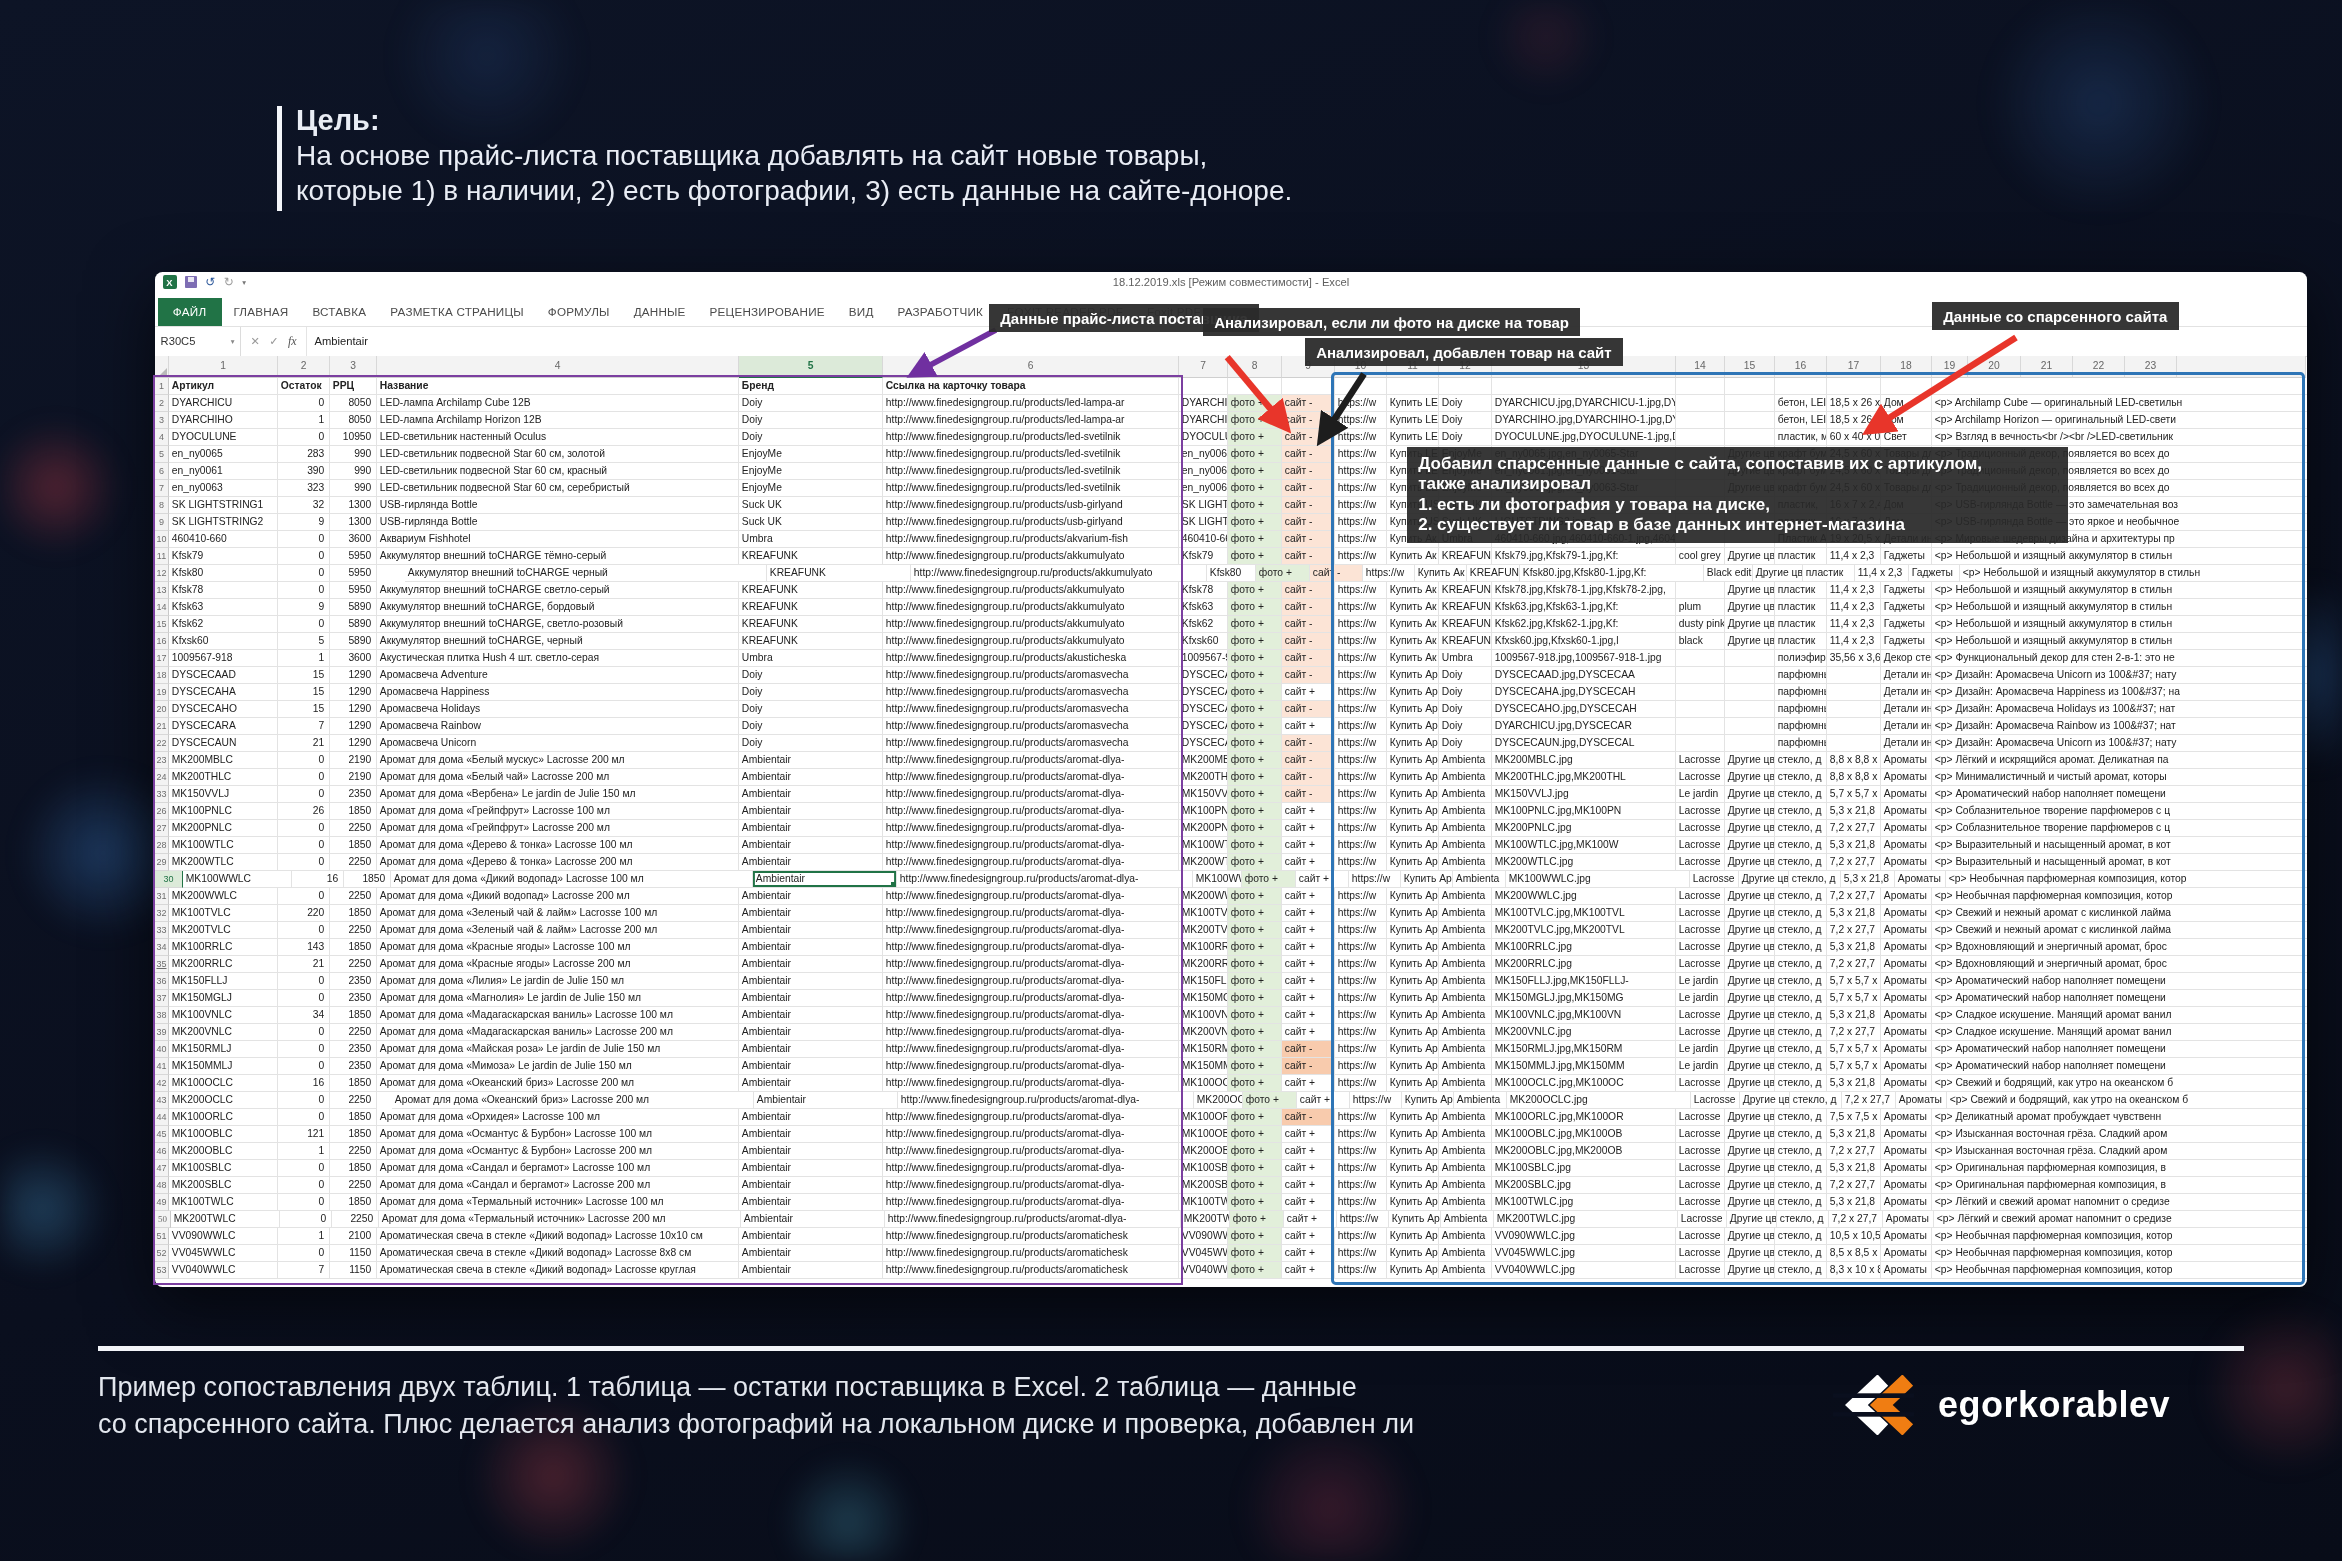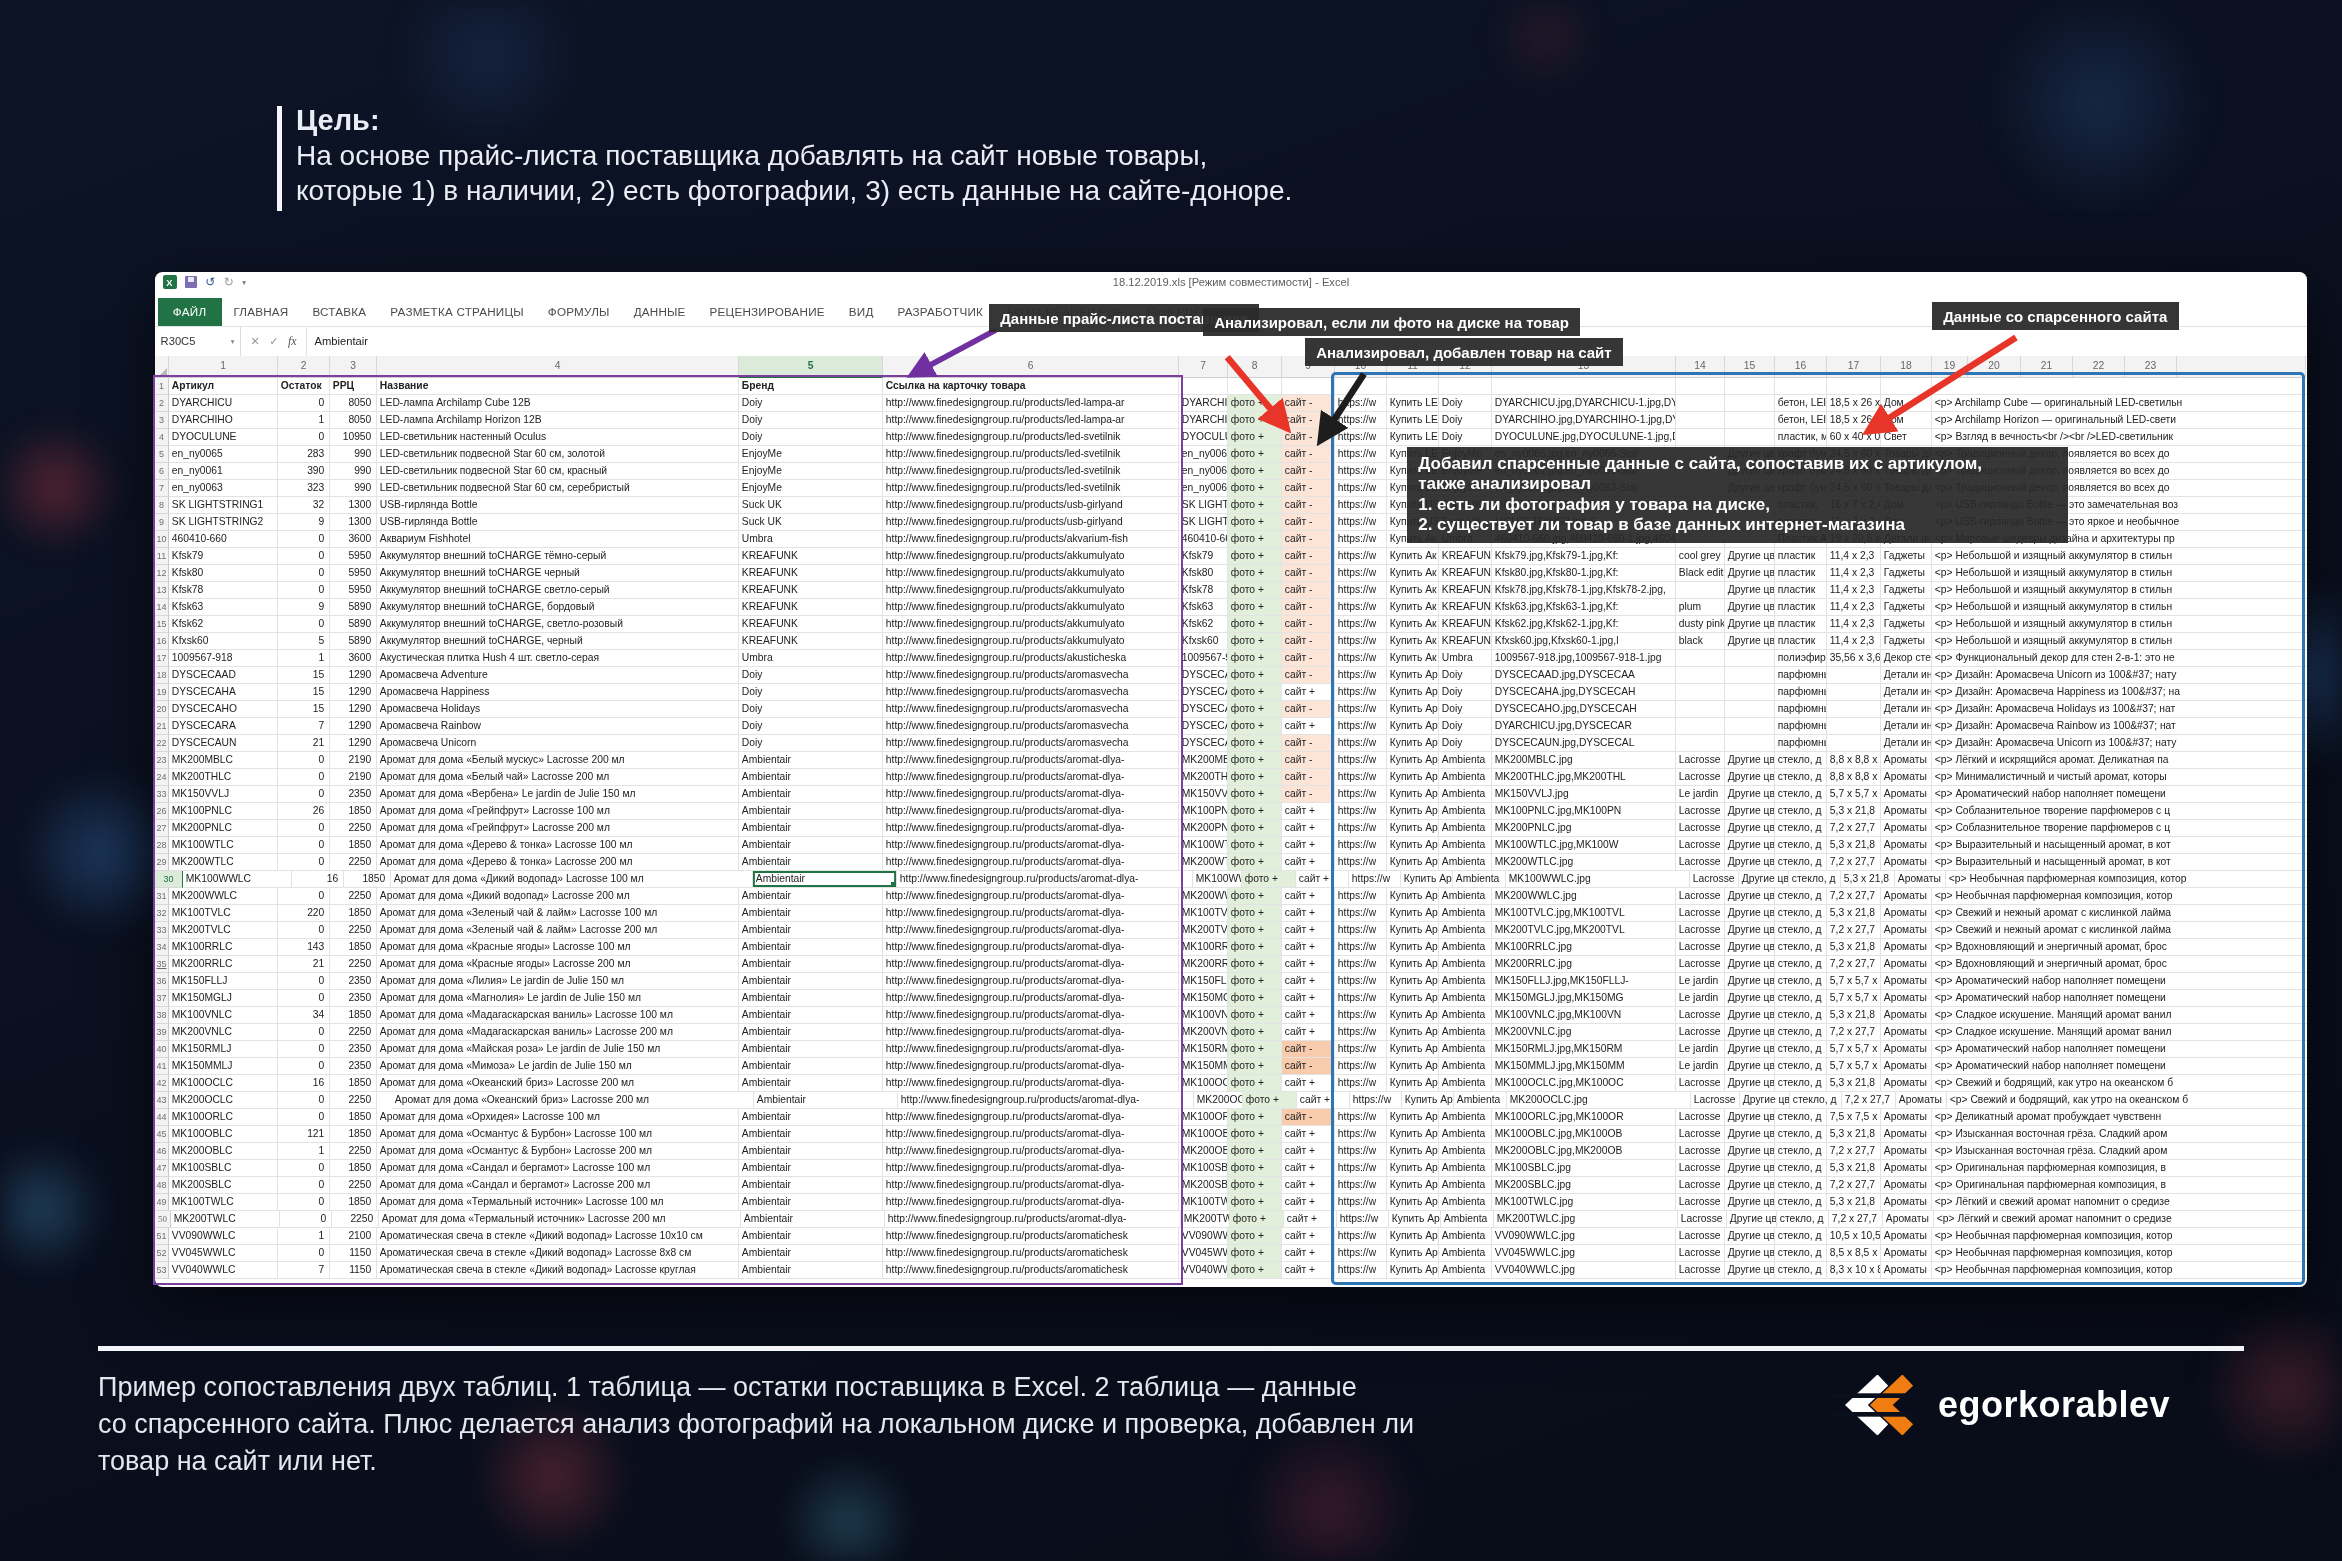--- a/index.html
+++ b/index.html
@@ -413,21 +413,21 @@
           <div class="c " style="width: 52px;">пластик</div>
           <div class="c " style="width: 54px;">11,4 x 2,3</div>
           <div class="c " style="width: 51px;">Гаджеты</div>
           <div class="c desc" style="width: 375px;">&lt;p&gt; Небольшой и изящный аккумулятор в стильн</div>
         </div>
         <div class="r">
           <div class="c rn" style="width: 14px;">12</div>
           <div class="c " style="width: 109px;">Kfsk80</div>
           <div class="c num" style="width: 52px;">0</div>
           <div class="c num" style="width: 47px;">5950</div>
-          <div class="c " style="width: 362px;">Аккумулятор внешний toCHARGE черный</div>
+          <div class="c " style="width: 362px; margin-left: 28px;">Аккумулятор внешний toCHARGE черный</div>
           <div class="c " style="width: 144px;">KREAFUNK</div>
           <div class="c " style="width: 296px;">http://www.finedesigngroup.ru/products/akkumulyato</div>
           <div class="c " style="width: 49px;">Kfsk80</div>
           <div class="c g" style="width: 54px;">фото +</div>
           <div class="c sm" style="width: 53px;">сайт -</div>
           <div class="c " style="width: 52px;">https://w</div>
           <div class="c " style="width: 52px;">Купить Ак</div>
           <div class="c " style="width: 53px;">KREAFUNI</div>
           <div class="c " style="width: 184px;">Kfsk80.jpg,Kfsk80-1.jpg,Kf:</div>
           <div class="c " style="width: 49px;">Black edit</div>
@@ -1373,21 +1373,20 @@
   <div>Добавил спарсенные данные с сайта, сопоставив их с артикулом,</div>
   <div>также анализировал</div>
   <div>1. есть ли фотография у товара на диске,</div>
   <div>2. существует ли товар в базе данных интернет-магазина</div>
 </div>
 
 <div class="sep"></div>
 <div class="footer">
   <div>Пример сопоставления двух таблиц. 1 таблица — остатки поставщика в Excel. 2 таблица — данные</div>
   <div>со спарсенного сайта. Плюс делается анализ фотографий на локальном диске и проверка, добавлен ли</div>
-  <div>товар на сайт или нет.</div>
 </div>
 <div class="brand">
   <svg width="81" height="60" viewBox="0 0 104 76">
     <path d="M64 6 L30 38 L64 70" stroke="#ffffff" stroke-width="20" fill="none"></path>
     <path d="M96 6 L62 38 L96 70" stroke="#f07d12" stroke-width="20" fill="none"></path>
     <rect x="0" y="23" width="104" height="6" fill="#0a0f1e"></rect>
     <rect x="0" y="47" width="104" height="6" fill="#0a0f1e"></rect>
   </svg>
   <span class="brandname">egorkorablev</span>
 </div>

